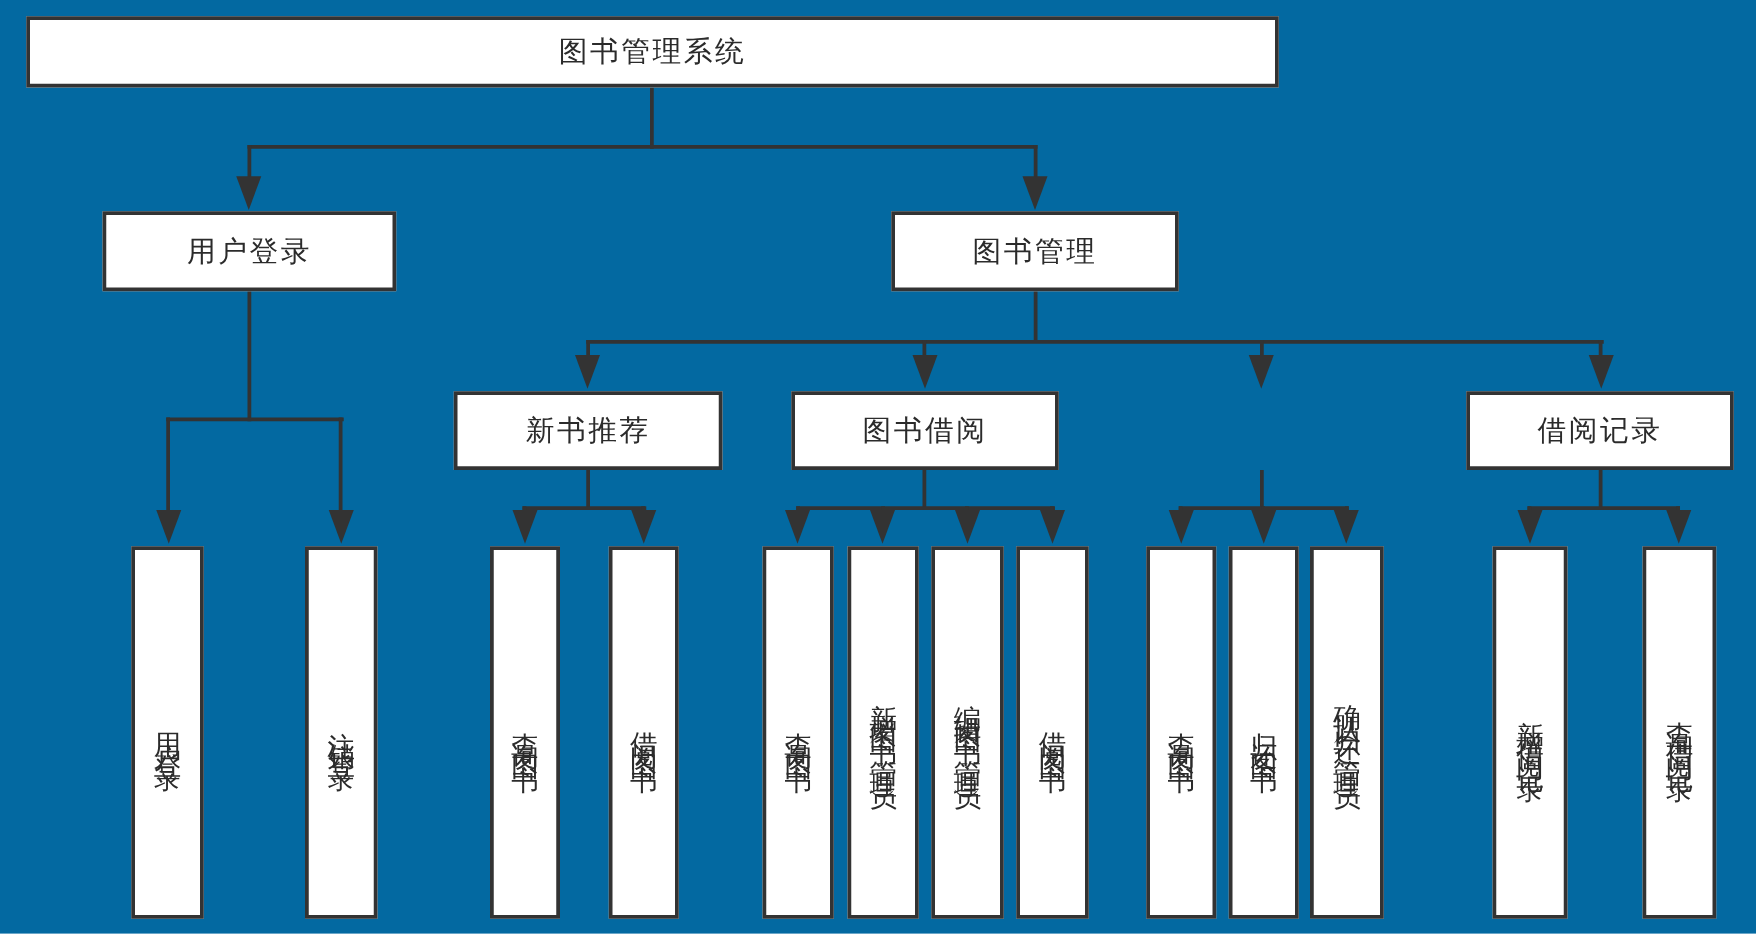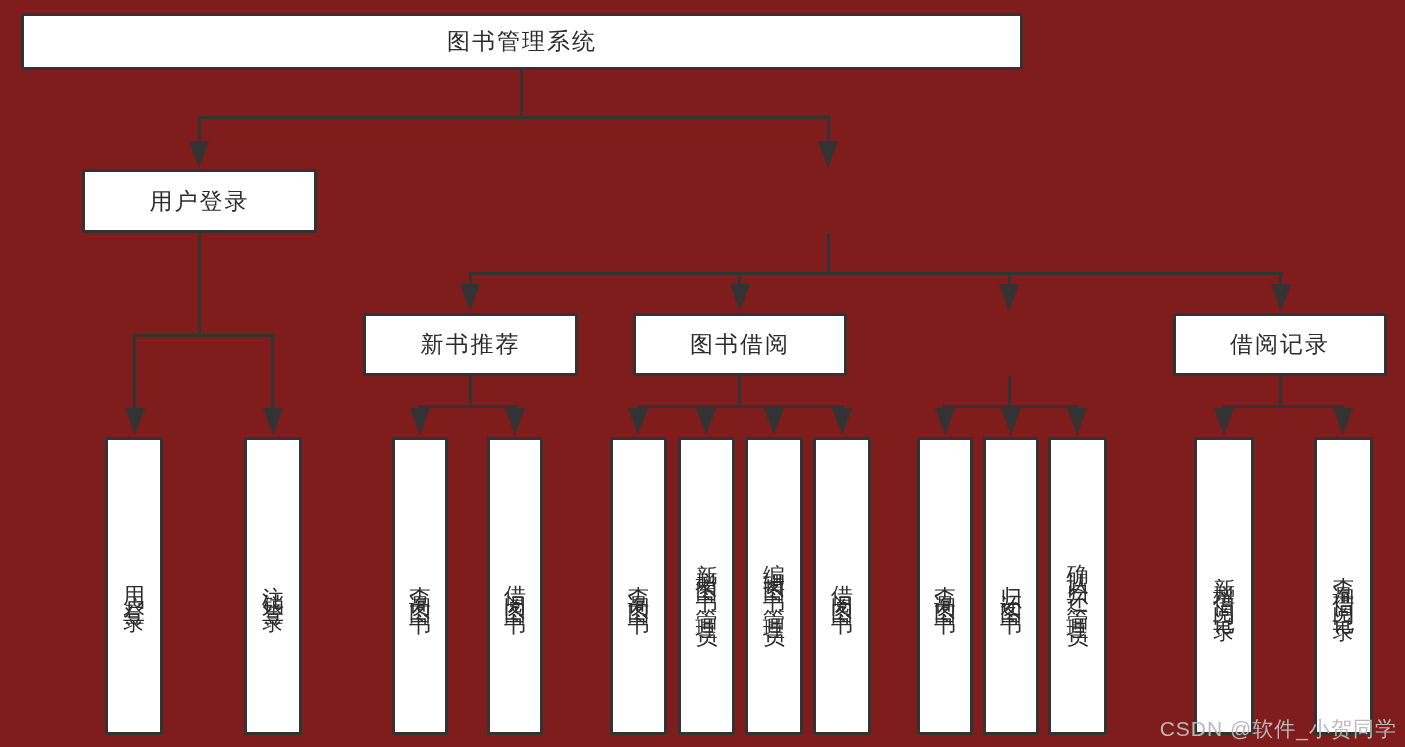--- a/index.html
+++ b/index.html
@@ -1,19 +1,19 @@
 <!DOCTYPE html>
 <html><head>
 <meta charset="utf-8">
 <style>
   html,body{margin:0;padding:0;background:#ffffff;}
   .stage{
     position:relative;
     width:1405px;height:747px;
-    background:#7f1d1d;
+    background:#0369a1;
     font-family:"Liberation Sans",sans-serif;
     color:#2b2b2b;
     overflow:hidden;
   }
   .node{
     position:absolute;
     box-sizing:border-box;
     border:3px solid #333333;
     background:#ffffff;
     display:flex;align-items:center;justify-content:center;
@@ -107,20 +107,21 @@
   <div class="vline" style="left:1279px;top:376px;height:31px"></div>
   <div class="hline" style="left:1222px;top:405px;width:122px"></div>
   <div class="vline" style="left:1222px;top:405px;height:9px"></div>
   <div class="vline" style="left:1341px;top:405px;height:9px"></div>
   <div class="arrow" style="left:1214px;top:408px"></div>
   <div class="arrow" style="left:1333px;top:408px"></div>
 
   <div class="node" style="left:21px;top:13px;width:1002px;height:57px">图书管理系统</div>
 
   <div class="node" style="left:82px;top:169px;width:235px;height:64px">用户登录</div>
+  <div class="node" style="left:713px;top:169px;width:230px;height:64px">图书管理</div>
 
   <div class="node" style="left:633px;top:313px;width:214px;height:63px">图书借阅</div>
   <div class="node" style="left:363px;top:313px;width:215px;height:63px">新书推荐</div>
   <div class="node" style="left:1173px;top:313px;width:214px;height:63px">借阅记录</div>
 
   <div class="leaf" style="left:105px;top:437px;width:58px;height:298px">用户登录</div>
   <div class="leaf" style="left:244px;top:437px;width:58px;height:298px">注销登录</div>
 
   <div class="leaf" style="left:392px;top:437px;width:56px;height:298px">查询图书</div>
   <div class="leaf" style="left:487px;top:437px;width:56px;height:298px">借阅图书</div>
@@ -130,15 +131,14 @@
   <div class="leaf" style="left:745px;top:437px;width:58px;height:298px">编辑图书（管理员）</div>
   <div class="leaf" style="left:813px;top:437px;width:58px;height:298px">借阅图书</div>
 
   <div class="leaf" style="left:917px;top:437px;width:56px;height:298px">查询图书</div>
   <div class="leaf" style="left:983px;top:437px;width:56px;height:298px">归还图书</div>
   <div class="leaf" style="left:1048px;top:437px;width:59px;height:298px">确认归还（管理员）</div>
 
   <div class="leaf" style="left:1194px;top:437px;width:60px;height:298px">新增借阅记录</div>
   <div class="leaf" style="left:1314px;top:437px;width:59px;height:298px">查询借阅记录</div>
 
-  <div class="watermark">CSDN @软件_小贺同学</div>
 
 </div>
 
 </body></html>

